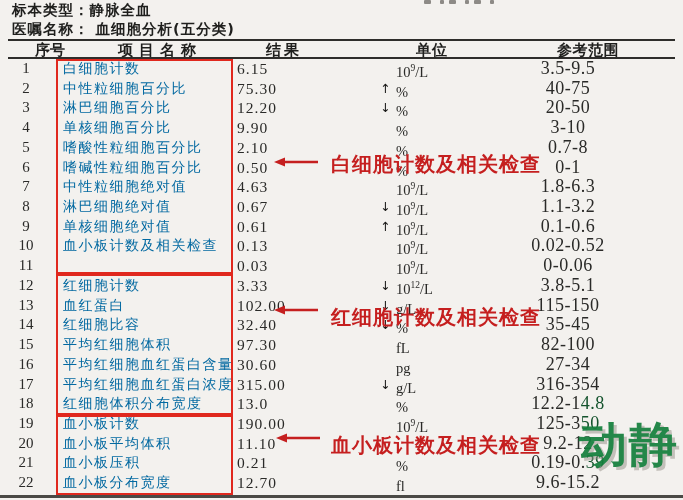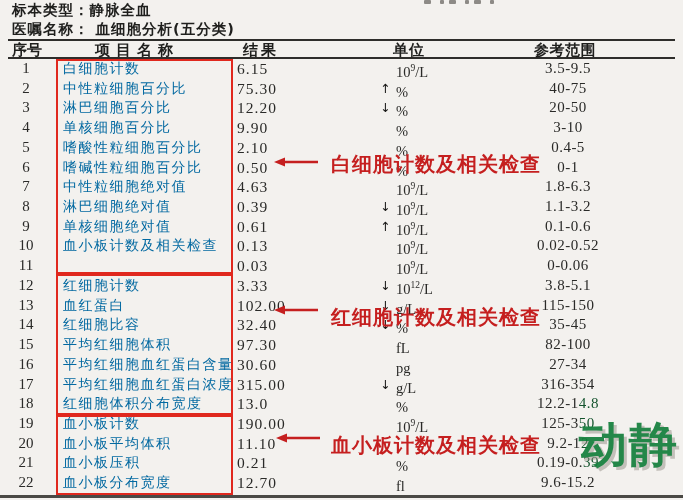--- a/index.html
+++ b/index.html
@@ -17,36 +17,36 @@
   
   .frag{left:424px;top:0;width:130px;height:7px;overflow:hidden;}
   .frag i{display:inline-block;width:7px;height:4px;background:#8d8a86;margin-right:9px;border-radius:1px;vertical-align:top;}
   .frag i:nth-child(2n){width:4px;margin-right:5px;}
   
   .rule{background:#2e2d2b;height:2px;left:8px;width:667px;}
   #rule-top{top:39px;}
   #rule-head{top:57px;}
   #rule-bottom{top:495px;background:#4a4945;width:683px;left:0;height:3px;}
   
-  .hdr{font-family:"DejaVu Sans","Liberation Sans",sans-serif;font-weight:bold;font-size:15px;color:#1f1f1d;top:41px;white-space:nowrap;}
+  .hdr{font-family:"DejaVu Sans","Liberation Sans",sans-serif;font-weight:bold;font-size:15px;color:#1f1f1d;top:41px;white-space:nowrap;margin-left:23px;}
   #h-no{left:12px;}
   #h-item{left:95px;letter-spacing:6px;}
   #h-result{left:243px;letter-spacing:3px;}
   #h-unit{left:393px;letter-spacing:1px;}
   #h-range{left:534px;letter-spacing:0.5px;}
   
   #tbody{left:0;top:59px;width:683px;}
   .row{position:relative;height:19.72px;line-height:19.72px;font-size:15px;white-space:nowrap;}
   .c-no{position:absolute;left:0;width:52px;text-align:center;font-size:15px;}
   .c-name{position:absolute;left:63px;font-family:"DejaVu Sans","Liberation Sans",sans-serif;font-size:14px;letter-spacing:1.5px;color:#0369a1;}
   .c-result{position:absolute;left:237px;font-size:15.5px;letter-spacing:1px;}
   .c-flag{position:absolute;left:380px;font-family:"DejaVu Sans",sans-serif;font-size:12.5px;color:#161614;}
   .c-unit{position:absolute;left:396px;font-size:14.5px;}
   .c-unit sup{font-size:9.5px;}
-  .c-ref{position:absolute;left:498px;width:140px;text-align:center;font-size:15px;letter-spacing:0.5px;}
+  .c-ref{position:absolute;left:498px;width:140px;text-align:center;font-size:18px;letter-spacing:0.5px;}
   .ref-faded{color:#14532d;}
   
   .gbox{border:2px solid #e0281e;pointer-events:none;left:56px;width:173px;}
   #box-wbc{top:59px;height:211px;}
   #box-rbc{top:274px;height:137px;}
   #box-plt{top:415px;height:76px;}
   
   .anno-text{font-family:"DejaVu Sans","Liberation Sans",sans-serif;font-weight:bold;color:#c51f1f;font-size:20px;letter-spacing:1px;white-space:nowrap;}
   #anno1-t{left:331px;top:151px;}
   #anno2-t{left:331px;top:304px;}
@@ -120,21 +120,21 @@
     <span class="c-unit"><span>%</span><sup></sup><span></span></span>
     <span class="c-ref"><span class="ref-main">3-10</span><span class="ref-faded"></span></span>
   </div>
 
   <div class="row">
     <span class="c-no">5</span>
     <span class="c-name">嗜酸性粒细胞百分比</span>
     <span class="c-result">2.10</span>
     <span class="c-flag"></span>
     <span class="c-unit"><span>%</span><sup></sup><span></span></span>
-    <span class="c-ref"><span class="ref-main">0.4-5</span><span class="ref-faded"></span></span>
+    <span class="c-ref"><span class="ref-main">0.7-8</span><span class="ref-faded"></span></span>
   </div>
 
   <div class="row">
     <span class="c-no">6</span>
     <span class="c-name">嗜碱性粒细胞百分比</span>
     <span class="c-result">0.50</span>
     <span class="c-flag"></span>
     <span class="c-unit"><span>%</span><sup></sup><span></span></span>
     <span class="c-ref"><span class="ref-main">0-1</span><span class="ref-faded"></span></span>
   </div>
@@ -144,21 +144,21 @@
     <span class="c-name">中性粒细胞绝对值</span>
     <span class="c-result">4.63</span>
     <span class="c-flag"></span>
     <span class="c-unit"><span>10</span><sup>9</sup><span>/L</span></span>
     <span class="c-ref"><span class="ref-main">1.8-6.3</span><span class="ref-faded"></span></span>
   </div>
 
   <div class="row">
     <span class="c-no">8</span>
     <span class="c-name">淋巴细胞绝对值</span>
-    <span class="c-result">0.39</span>
+    <span class="c-result">0.67</span>
     <span class="c-flag">↓</span>
     <span class="c-unit"><span>10</span><sup>9</sup><span>/L</span></span>
     <span class="c-ref"><span class="ref-main">1.1-3.2</span><span class="ref-faded"></span></span>
   </div>
 
   <div class="row">
     <span class="c-no">9</span>
     <span class="c-name">单核细胞绝对值</span>
     <span class="c-result">0.61</span>
     <span class="c-flag">↑</span>

